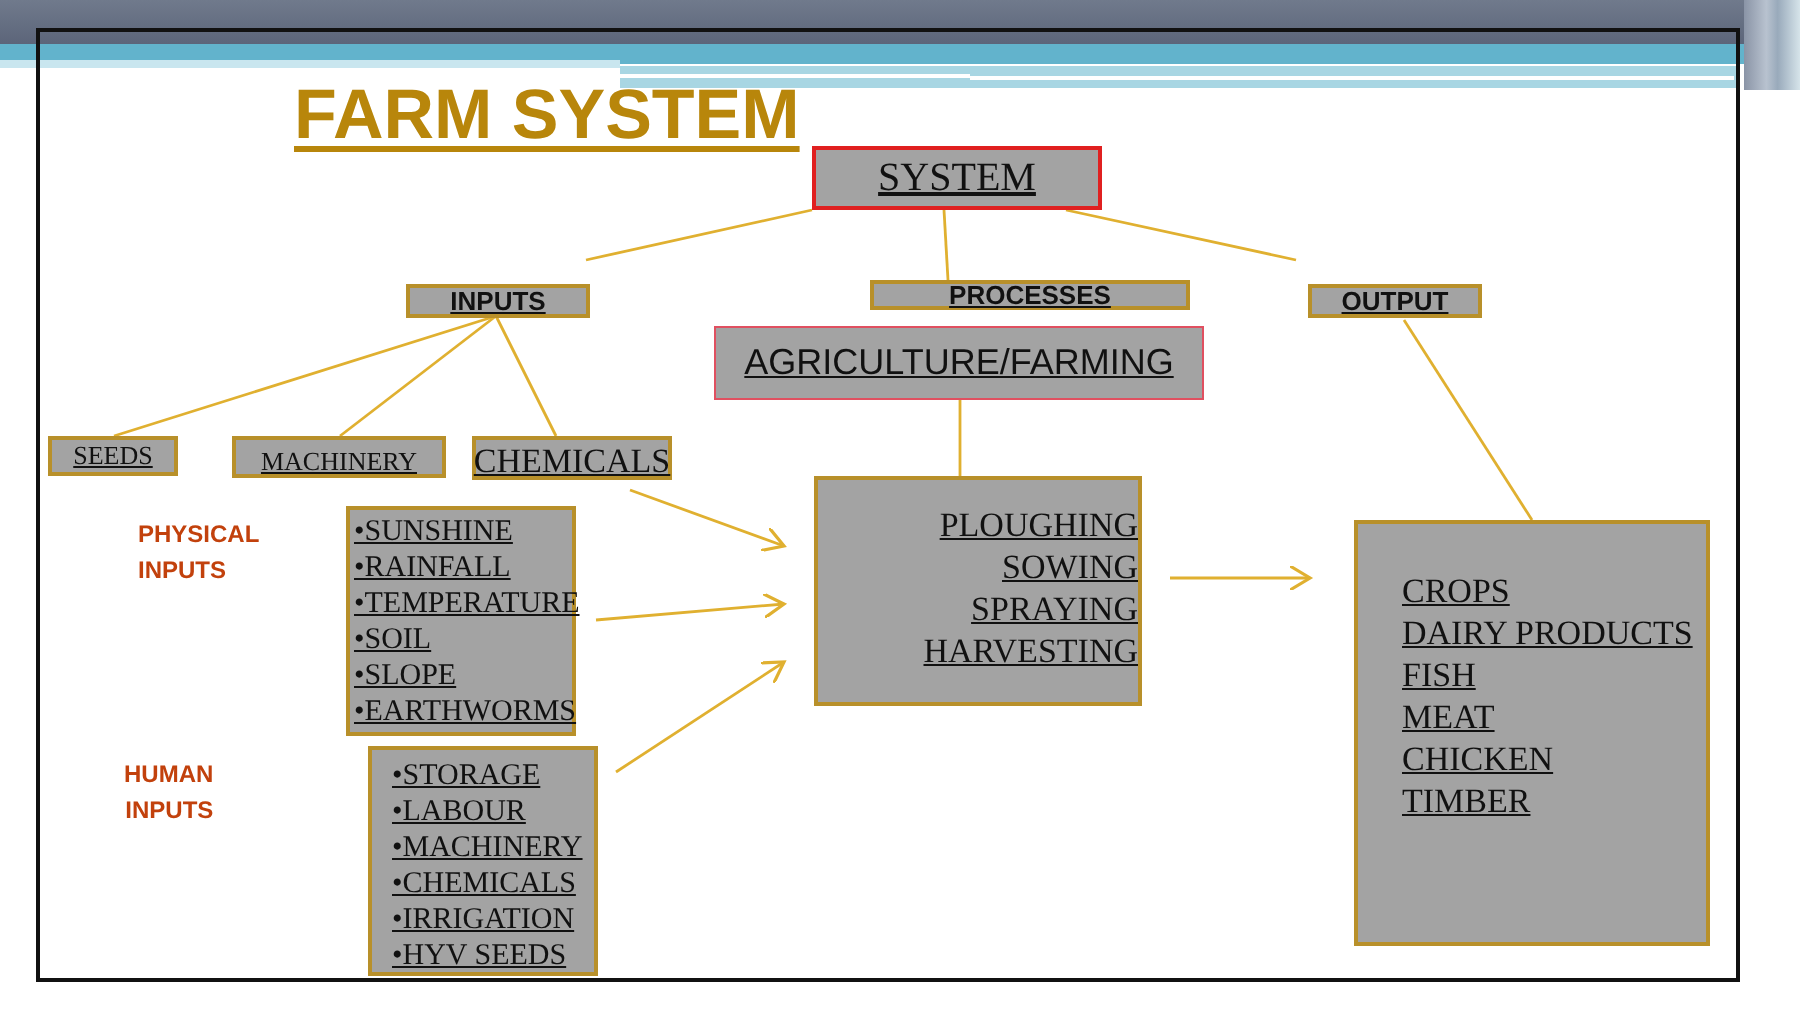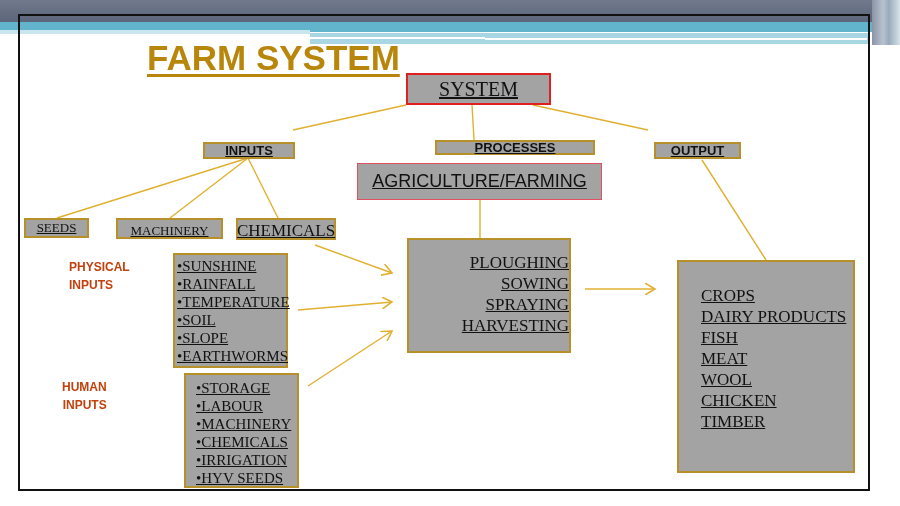--- a/index.html
+++ b/index.html
@@ -129,16 +129,15 @@
   <div>SOWING</div>
   <div>SPRAYING</div>
   <div>HARVESTING</div>
 </div>
 
 <div class="box gold serif out" style="left:677px; top:260px; width:178px; height:213px; overflow:visible;">
   <div>CROPS</div>
   <div>DAIRY PRODUCTS</div>
   <div>FISH</div>
   <div>MEAT</div>
-  <div>WOOL</div>
   <div>CHICKEN</div>
   <div>TIMBER</div>
 </div>
 
 </body></html>

